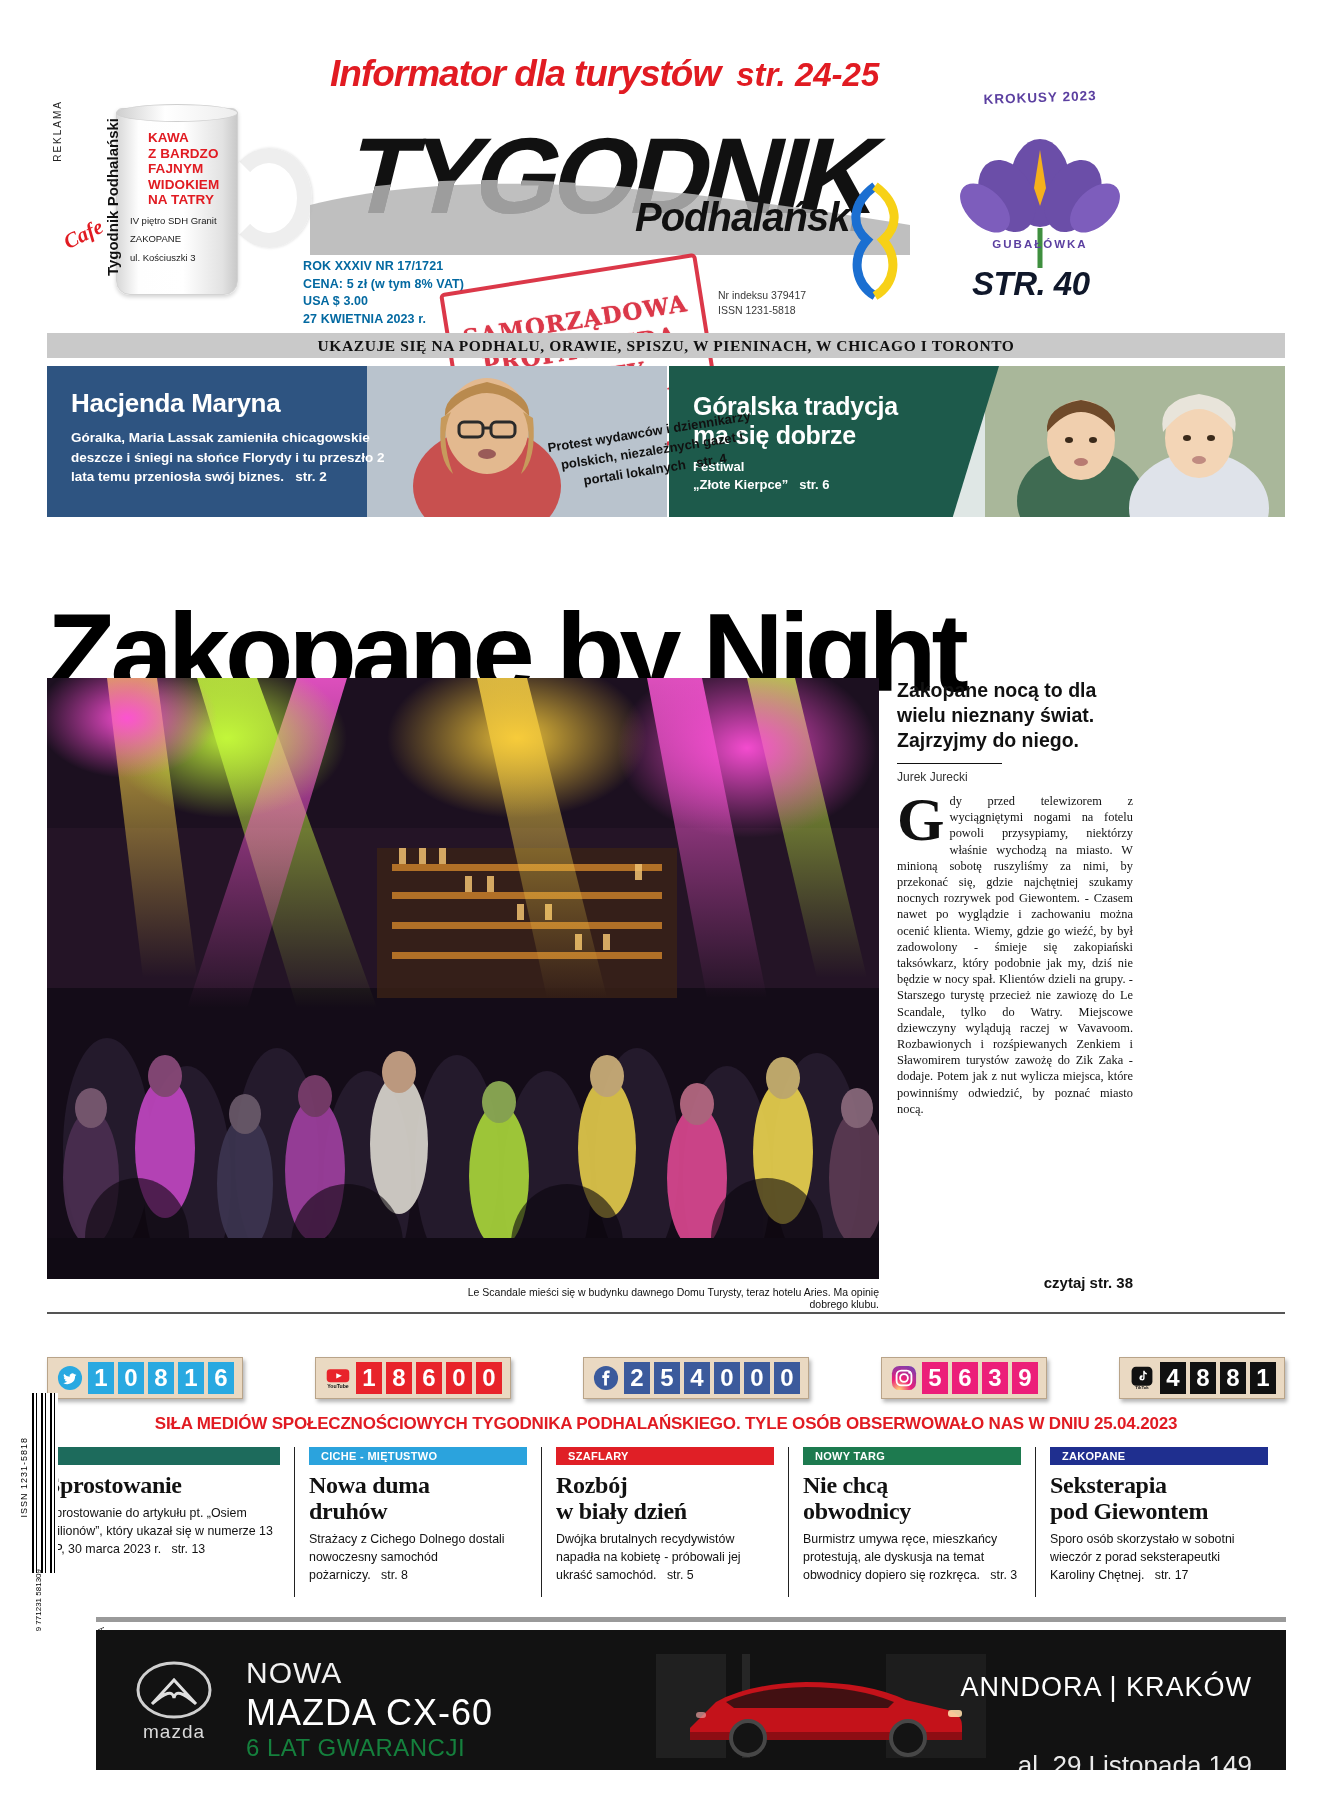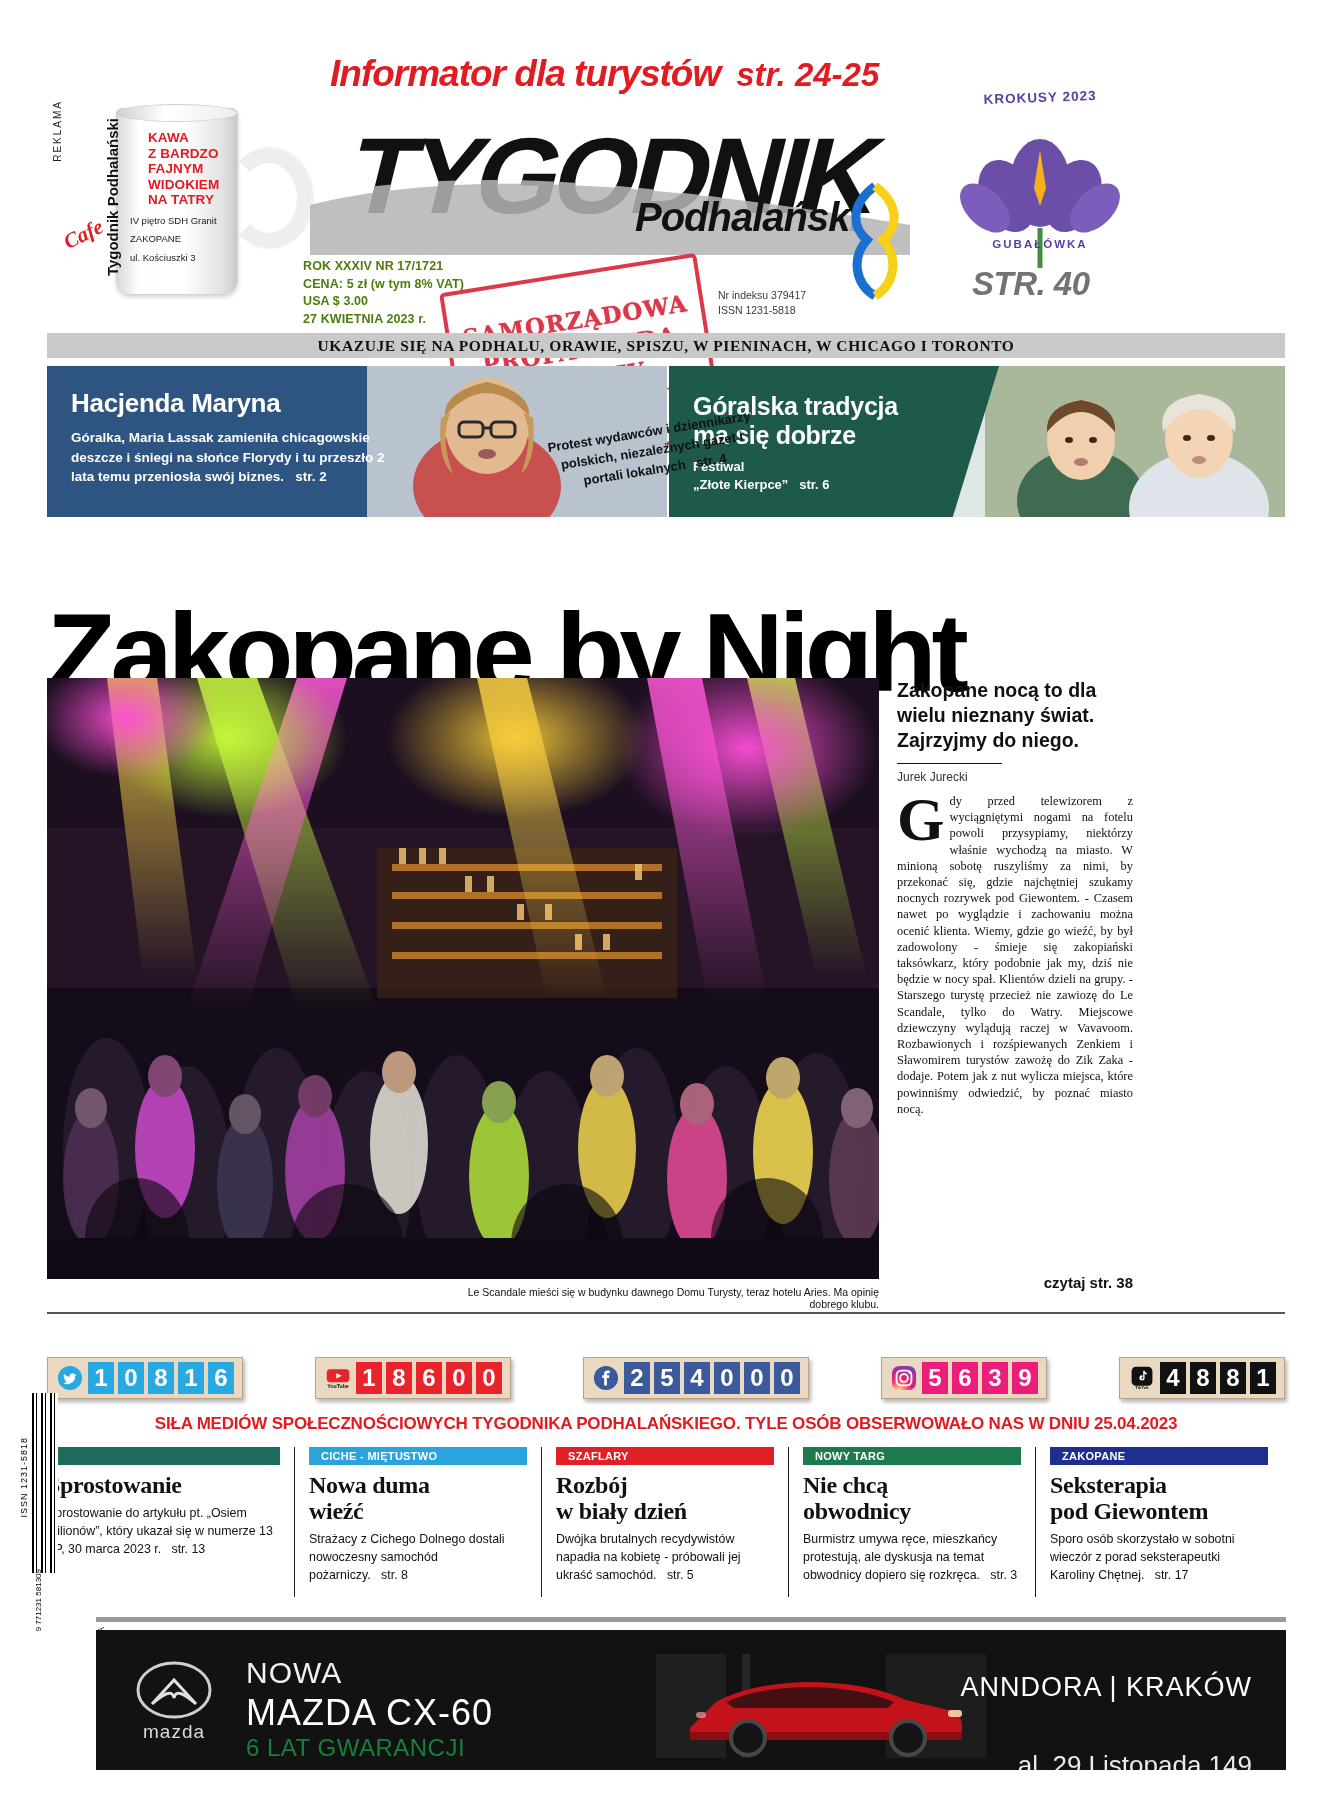--- a/index.html
+++ b/index.html
@@ -40,38 +40,38 @@
   .mast{left:310px;top:105px;width:600px;height:150px;}
   .mast svg{display:block;}
   .podh{position:absolute;left:635px;top:195px;font-family:"Liberation Sans",sans-serif;font-weight:bold;
      font-style:italic;font-size:40px;color:#111;letter-spacing:-1px;}
   .podh .grey{color:#9d9d9d;}
 
   
   .ribbon{left:845px;top:180px;width:60px;height:120px;}
 
   
-  .issue{left:303px;top:258px;font-size:12.5px;line-height:17.5px;color:#4d7c0f;font-weight:bold;letter-spacing:.1px;}
+  .issue{left:303px;top:258px;font-size:12.5px;line-height:17.5px;color:#0369a1;font-weight:bold;letter-spacing:.1px;}
   .indeks{left:718px;top:288px;font-size:10.5px;line-height:15px;color:#3a3a3a;}
 
   
   .stamp{left:452px;top:272px;width:252px;height:178px;transform:rotate(-9deg);
      border:4px solid #d8283a;border-radius:5px;color:#d8283a;opacity:.92;
      display:flex;flex-direction:column;justify-content:center;align-items:center;}
   .stamp span{display:block;font-weight:bold;font-size:23px;letter-spacing:1px;line-height:30px;
      font-family:"DejaVu Serif",serif;text-shadow:0 0 1px #d8283a;}
 
   
   .krokus{left:955px;top:88px;width:170px;height:185px;}
   .krokus-ring{position:absolute;inset:0;border-radius:50%;}
   .krokus-top{position:absolute;left:18px;top:2px;width:134px;text-align:center;font-size:13.5px;
      font-weight:bold;color:#5b3fa0;letter-spacing:1px;transform:rotate(-2deg);}
   .krokus-bot{position:absolute;left:18px;top:150px;width:134px;text-align:center;font-size:11.5px;
      font-weight:bold;color:#5b3fa0;letter-spacing:2px;}
-  .str40{left:972px;top:265px;font-size:33px;font-weight:bold;color:#737373;font-style:italic;letter-spacing:-.5px;}
+  .str40{left:972px;top:265px;font-size:33px;font-weight:bold;color:#0f172a;font-style:italic;letter-spacing:-.5px;}
 
   
   .distband{left:47px;top:333px;width:1238px;height:25px;background:#c9c9c9;}
   .distband .inner{position:absolute;left:0;top:0;width:100%;height:100%;display:flex;
      align-items:center;justify-content:center;font-family:"Liberation Serif",serif;font-weight:bold;
      font-size:15.5px;letter-spacing:.6px;color:#111;}
 
   
   .teasers{left:47px;top:366px;width:1238px;height:151px;}
   .teaser{position:absolute;top:0;height:151px;overflow:hidden;}
@@ -513,21 +513,21 @@
         <div class="kicker" style="background: rgb(29, 107, 92);"></div>
         <div class="nhead">
           <div>Sprostowanie</div>
         </div>
         <div class="ntext"><span>Sprostowanie do artykułu pt. „Osiem milionów”, który ukazał się w numerze 13 TP, 30 marca 2023 r.</span>&nbsp;&nbsp;&nbsp;<span>str. 13</span></div>
       </div>
       <div class="newscol">
         <div class="kicker" style="background: rgb(43, 163, 221);">CICHE - MIĘTUSTWO</div>
         <div class="nhead">
           <div>Nowa duma</div>
-          <div>wieźć</div>
+          <div>druhów</div>
         </div>
         <div class="ntext"><span>Strażacy z Cichego Dolnego dostali nowoczesny samochód pożarniczy.</span>&nbsp;&nbsp;&nbsp;<span>str. 8</span></div>
       </div>
       <div class="newscol">
         <div class="kicker" style="background: rgb(224, 31, 38);">SZAFLARY</div>
         <div class="nhead">
           <div>Rozbój</div>
           <div>w biały dzień</div>
         </div>
         <div class="ntext"><span>Dwójka brutalnych recydywistów napadła na kobietę - próbowali jej ukraść samochód.</span>&nbsp;&nbsp;&nbsp;<span>str. 5</span></div>

